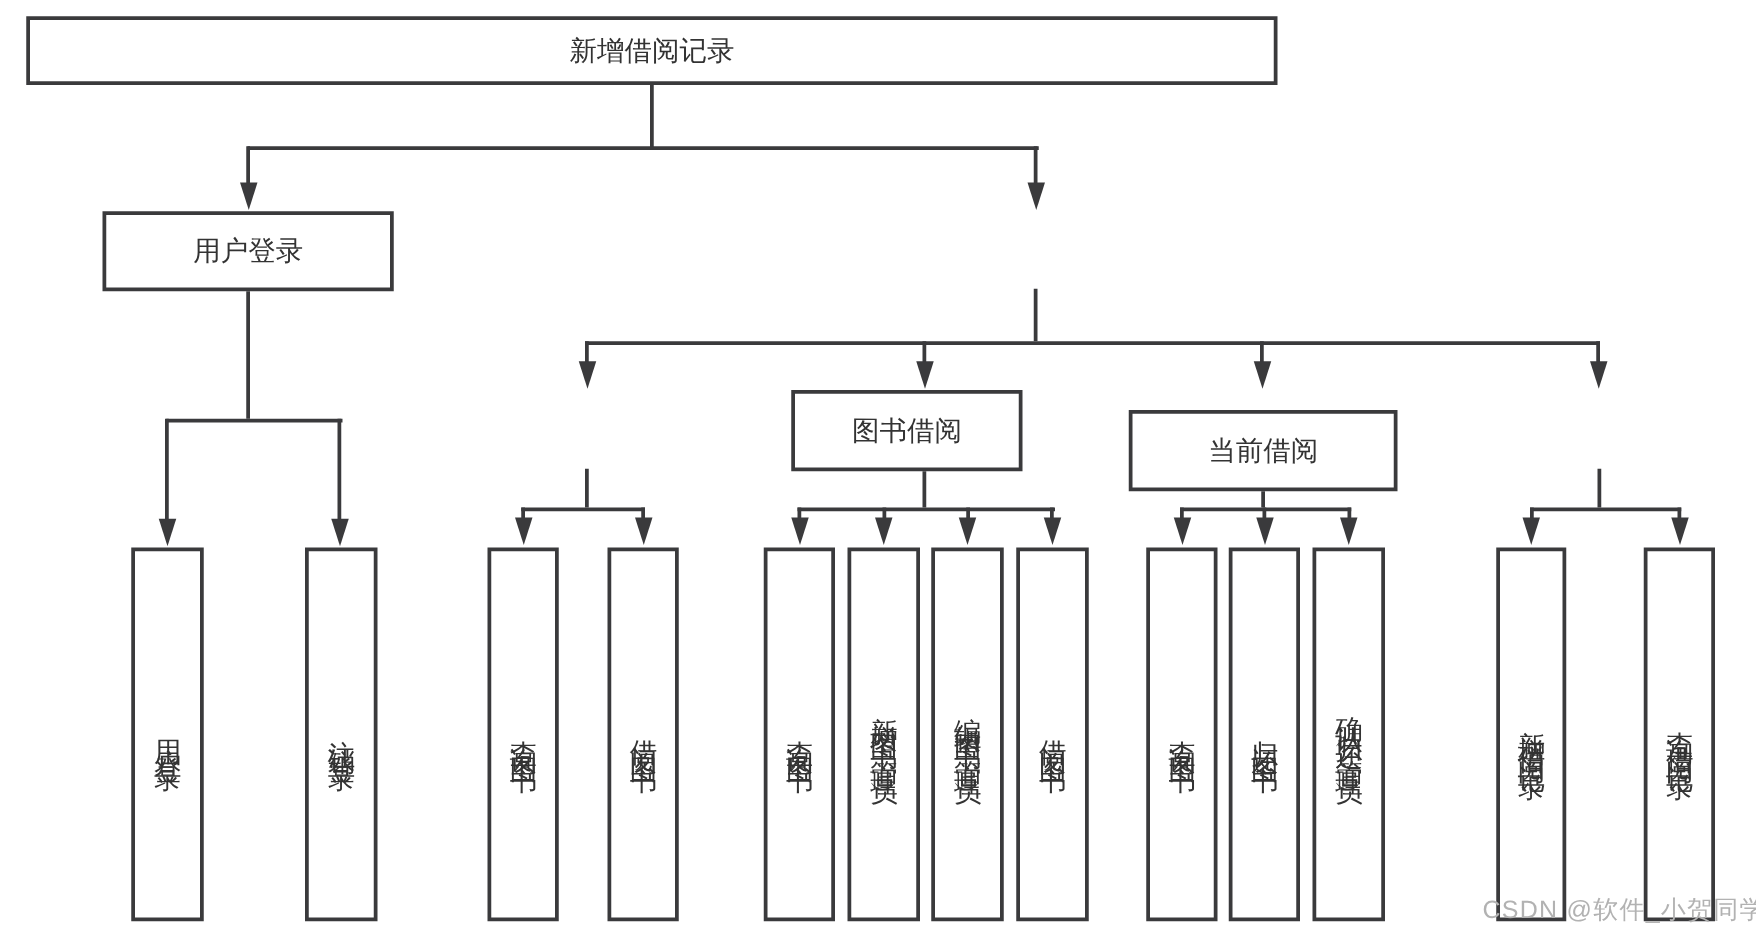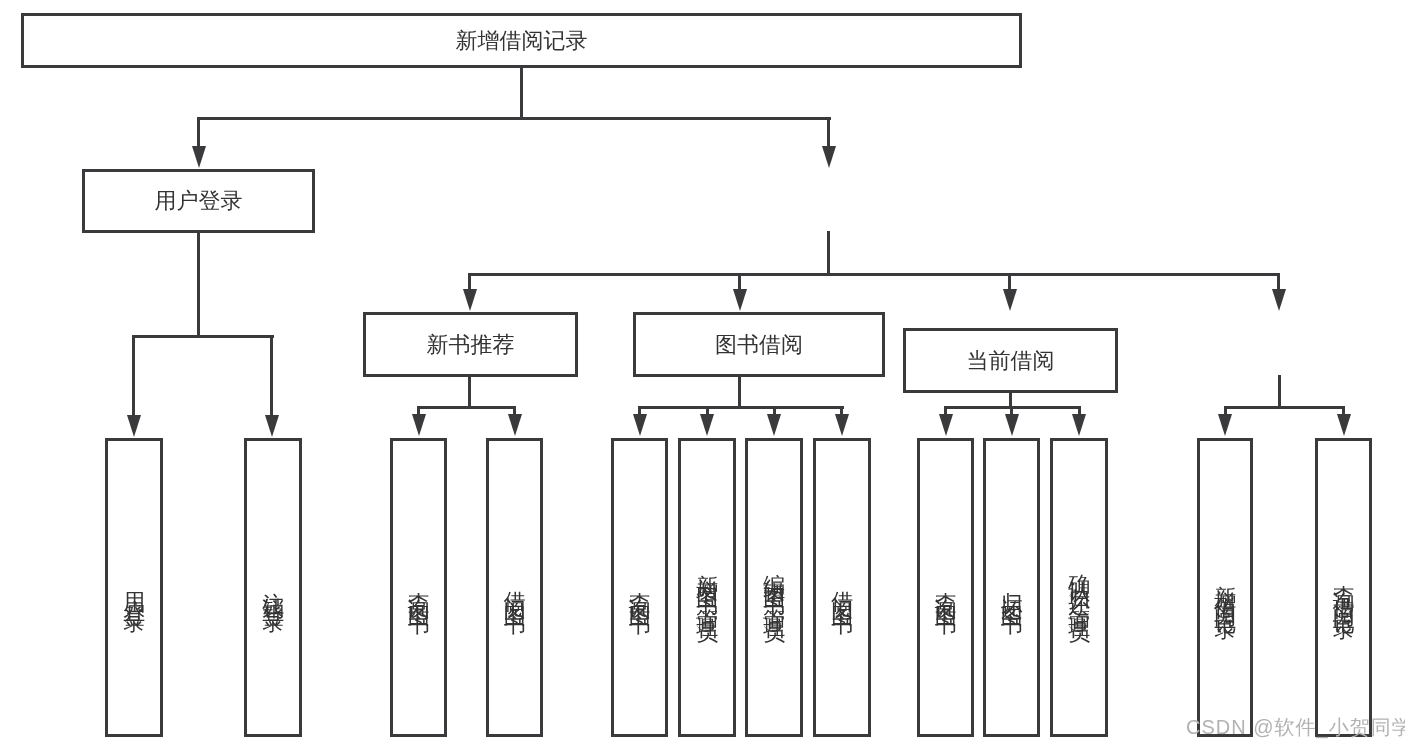--- a/index.html
+++ b/index.html
@@ -93,24 +93,21 @@
   <div class="tri" style="left:1337px; top:414px;"></div>
 
   <div class="node" style="left:21px; top:13px; width:1001px; height:55px;">
     <span>新增借阅记录</span>
   </div>
 
   <div class="node" style="left:82px; top:169px; width:233px; height:64px;">
     <span>用户登录</span>
   </div>
 
-  <div class="node" style="left:363px; top:312px; width:215px; height:65px;">
-    <span>新书推荐</span>
-  </div>
-  <div class="node" style="left:633px; top:312px; width:252px; height:65px;align-items:center;">
+  <div class="node" style="left:633px; top:312px; width:185px; height:65px;align-items:center;">
     <span>图书借阅</span>
   </div>
   <div class="node" style="left:903px; top:328px; width:215px; height:65px;">
     <span>当前借阅</span>
   </div>
 
   <div class="node" style="left:105px; top:438px; width:58px; height:299px;">
     <span class="vtext">用户登录</span>
   </div>
   <div class="node" style="left:244px; top:438px; width:58px; height:299px;">

